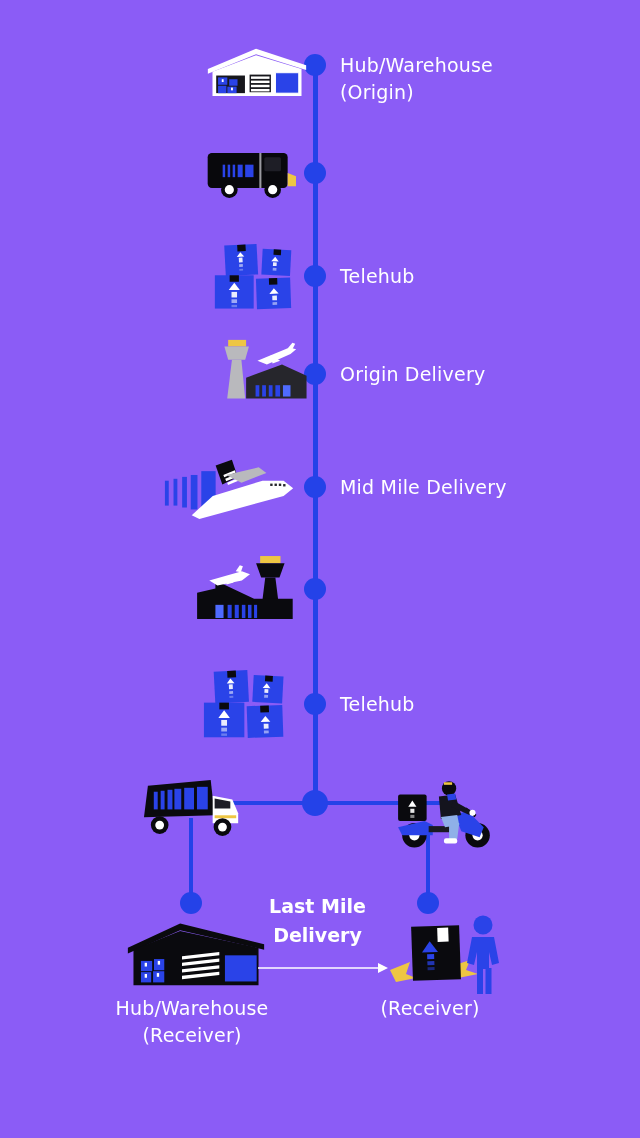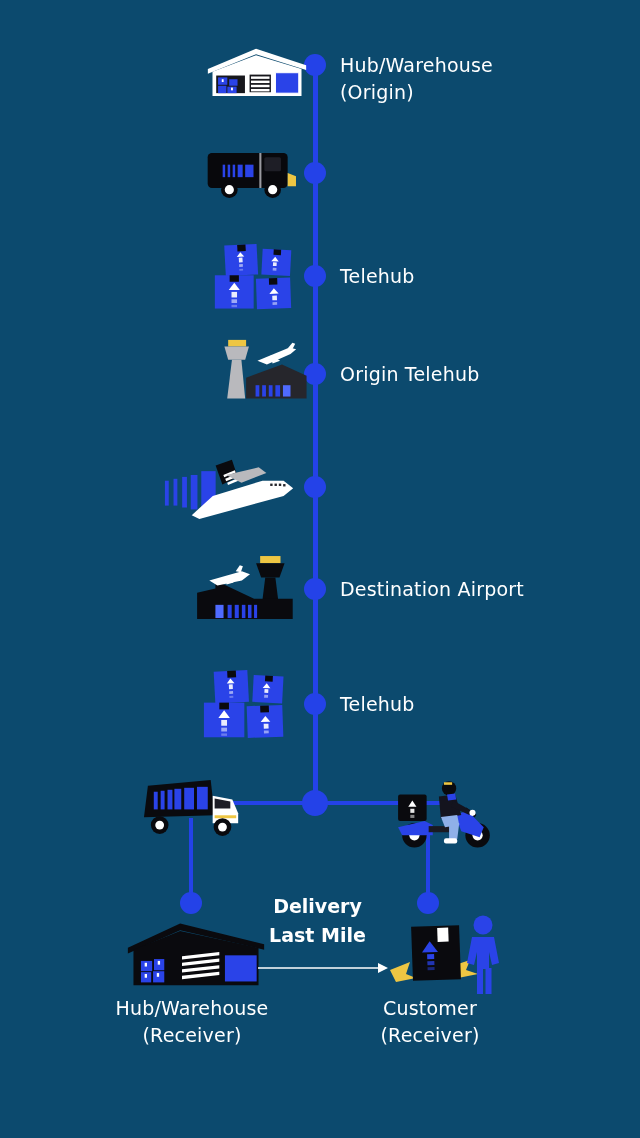--- a/index.html
+++ b/index.html
@@ -1,16 +1,16 @@
 <!DOCTYPE html>
 <html><head>
 <meta charset="utf-8">
 <style>
   html,body{margin:0;padding:0;background:#000;}
-  .canvas{position:relative;width:640px;height:1138px;background:#0c4a6e;overflow:hidden;
+  .canvas{position:relative;width:640px;height:1138px;background:#8b5cf6;overflow:hidden;
           font-family:"DejaVu Sans","Liberation Sans",sans-serif;color:#fff;}
   .line{position:absolute;background:#2442e8;}
   #main-line{left:313px;top:65px;width:5px;height:738px;}
   #branch-line{left:232px;top:801px;width:216px;height:4px;}
   #drop-left{left:189px;top:818px;width:4px;height:88px;}
   #drop-right{left:426px;top:830px;width:4px;height:76px;}
   .dot{position:absolute;width:22px;height:22px;border-radius:50%;background:#2442e8;}
   .dot.big{width:26px;height:26px;}
   .icon{position:absolute;line-height:0;}
   .step-label{position:absolute;left:340px;font-size:19px;line-height:27px;letter-spacing:.2px;white-space:nowrap;}
@@ -287,41 +287,40 @@
   </div>
 
   <div class="step-label" style="top:52px">
     <span>Hub/Warehouse</span>
     <span>(Origin)</span>
   </div>
   <div class="step-label" style="top:263px">
     <span>Telehub</span>
   </div>
   <div class="step-label" style="top:361px">
-    <span>Origin Telehub</span>
-  </div>
-  <div class="step-label" style="top:576px">
-    <span>Destination Airport</span>
+    <span>Origin Delivery</span>
+  </div>
+  <div class="step-label" style="top:474px">
+    <span>Mid Mile Delivery</span>
   </div>
   <div class="step-label" style="top:691px">
     <span>Telehub</span>
   </div>
 
   <div class="bottom-label" style="left:72px;width:240px;top:995px">
     <span>Hub/Warehouse</span>
     <span>(Receiver)</span>
   </div>
   <div class="bottom-label" style="left:342px;width:176px;top:995px">
-    <span>Customer</span>
     <span>(Receiver)</span>
   </div>
 
   <div id="last-mile">
+    <span>Last Mile</span>
     <span>Delivery</span>
-    <span>Last Mile</span>
   </div>
   <div id="lm-arrow" class="icon">
     <svg width="130" height="16" viewBox="0 0 130 16">
       <line x1="0" y1="8" x2="121" y2="8" stroke="#fff" stroke-width="1.6"></line>
       <polygon points="120,3 130,8 120,13" fill="#fff"></polygon>
     </svg>
   </div>
 
 </div>
 

